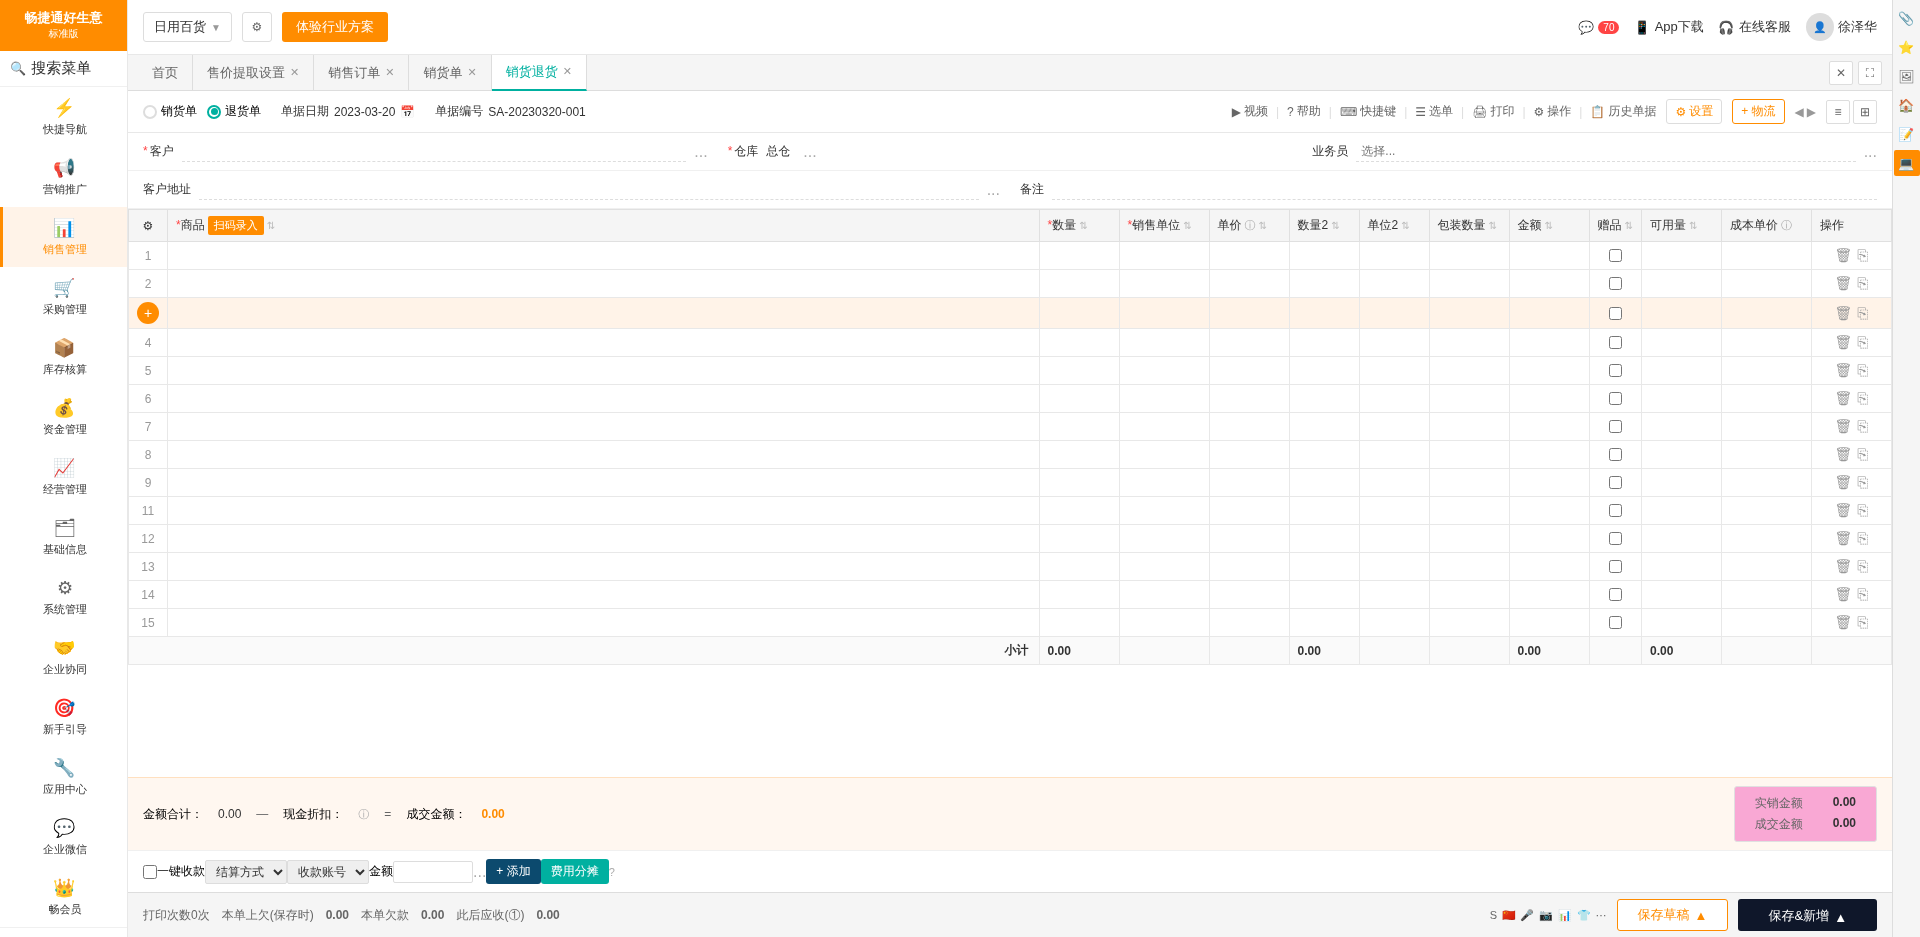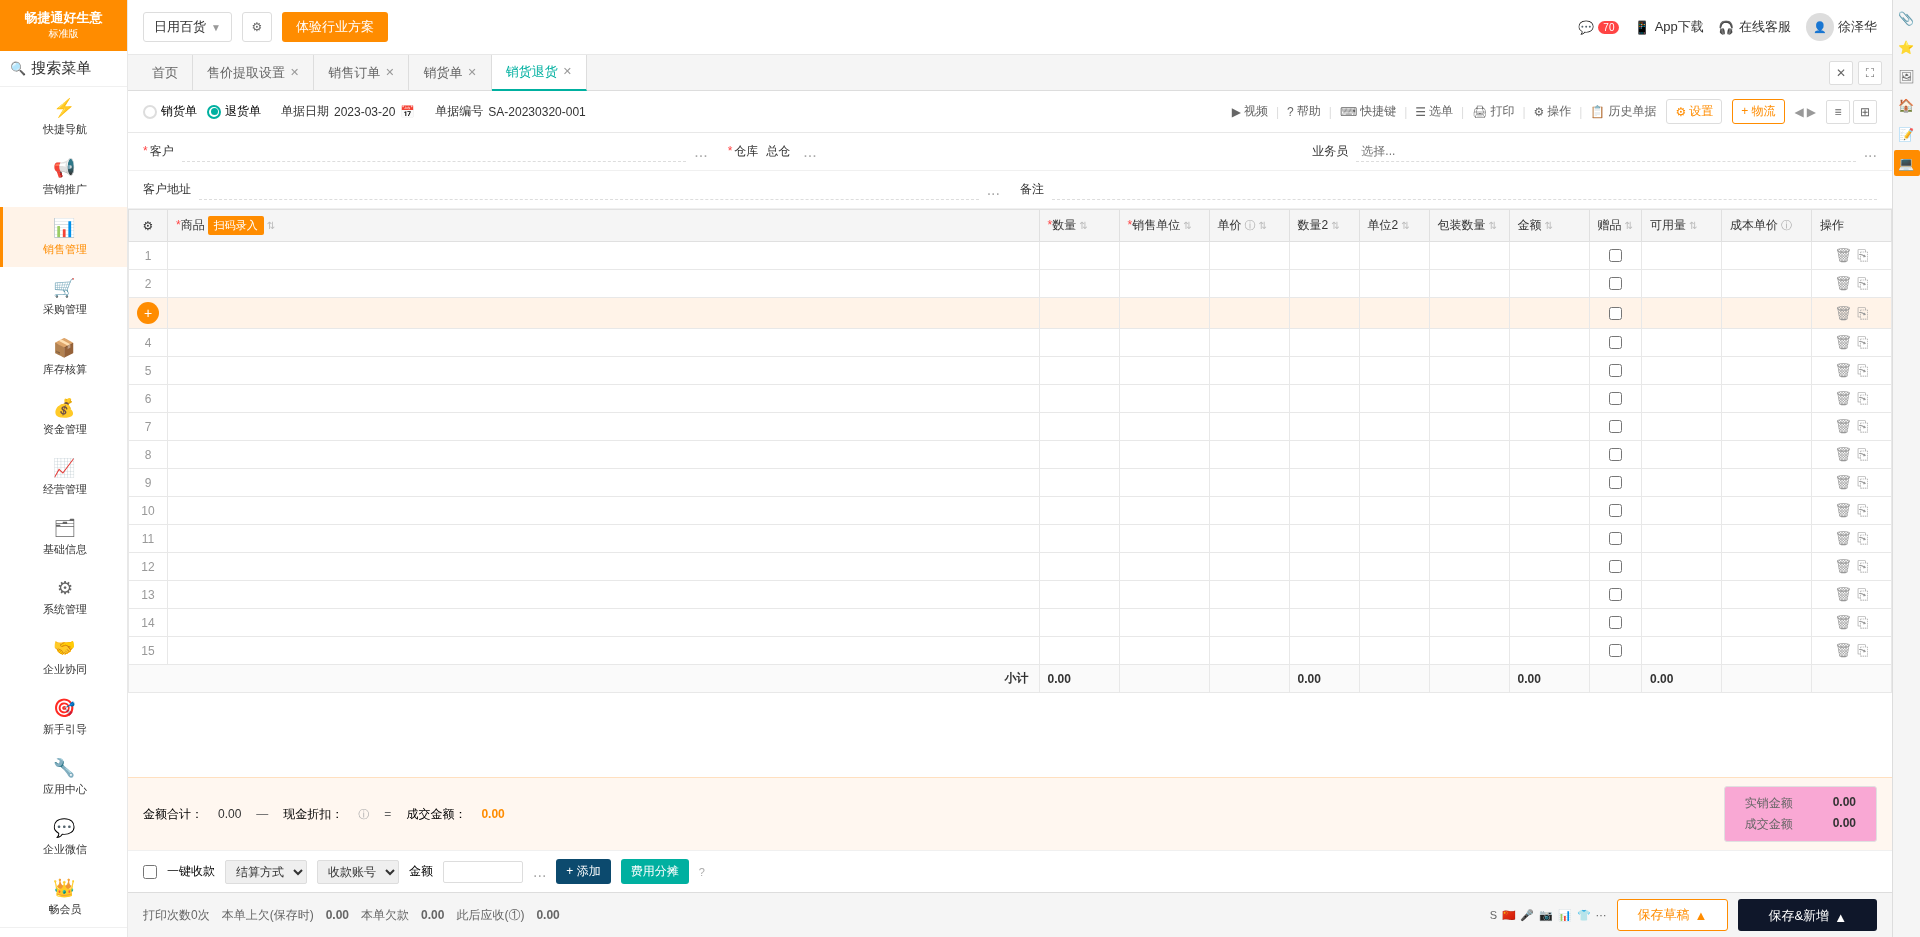--- a/index.html
+++ b/index.html
@@ -94,21 +94,21 @@
     
     .total-row { background: #fafafa; font-weight: bold; }
     .total-row td { color: #333; }
     
     
     .bottom-bar { background: #fff7f0; border-top: 1px solid #ffe0c0; padding: 8px 15px; display: flex; align-items: center; gap: 15px; }
     .minus-icon { color: #666; }
     .equals-icon { color: #666; }
     
     
-    .payment-row { padding: 8px 15px; border-top: 1px solid #f0f0f0; display: flex; align-items: center; gap: 10px; }
+    .payment-row { padding: 8px 15px; border-top: 1px solid #f0f0f0; display: flex; align-items: center; }
     .payment-checkbox { width: 14px; height: 14px; border: 1px solid #ddd; cursor: pointer; }
     .payment-select { border: 1px solid #ddd; padding: 3px 6px; font-size: 12px; border-radius: 2px; color: #333; }
     .add-btn { background: #0c4a6e; color: white; border: none; padding: 4px 10px; border-radius: 3px; cursor: pointer; font-size: 12px; display: flex; align-items: center; gap: 3px; }
     .fee-btn { background: #00b0a0; color: white; border: none; padding: 4px 10px; border-radius: 3px; cursor: pointer; font-size: 12px; }
     
     
     .very-bottom { background: #f5f5f5; border-top: 1px solid #ddd; padding: 6px 15px; display: flex; align-items: center; justify-content: space-between; }
     .bottom-info { display: flex; align-items: center; gap: 12px; font-size: 12px; color: #666; }
     .bottom-btns { display: flex; gap: 10px; }
     .save-draft-btn { background: white; border: 1px solid #ff8c00; color: #ff8c00; padding: 6px 20px; border-radius: 3px; cursor: pointer; font-size: 13px; display: flex; align-items: center; gap: 5px; }
@@ -679,44 +679,20 @@
                 <td></td>
                 <td></td>
                 <td>
                   <div class="col-actions">
                     <span class="col-action-icon">🗑</span>
                     <span class="col-action-icon">⎘</span>
                   </div>
                 </td>
               </tr>
             <tr>
-                <td class="row-num">10</td>
-                <td></td>
-                <td></td>
-                <td></td>
-                <td></td>
-                <td></td>
-                <td></td>
-                <td></td>
-                <td></td>
-                <td>
-                  <div class="checkbox-cell">
-                    <input type="checkbox" style="">
-                  </div>
-                </td>
-                <td></td>
-                <td></td>
-                <td>
-                  <div class="col-actions">
-                    <span class="col-action-icon">🗑</span>
-                    <span class="col-action-icon">⎘</span>
-                  </div>
-                </td>
-              </tr>
-            <tr>
                 <td class="row-num">11</td>
                 <td></td>
                 <td></td>
                 <td></td>
                 <td></td>
                 <td></td>
                 <td></td>
                 <td></td>
                 <td></td>
                 <td>
@@ -856,21 +832,21 @@
         <span class="info-icon">ⓘ</span>
         <span class="equals-icon">=</span>
         <span>成交金额：</span>
         <span style="color:#ff8c00; font-weight:bold;">0.00</span>
 
         <div style="margin-left:auto; background:#f9a8d4; border:1px solid #e0e0e0; padding:8px 20px; border-radius:3px;">
           <div style="display:flex; justify-content:space-between; gap:30px; margin-bottom:4px;">
             <span style="color:#666; font-size:12px;">实销金额</span>
             <span style="color:#333; font-size:12px; font-weight:bold;">0.00</span>
           </div>
-          <div style="display:flex; justify-content:space-between; gap:40px;">
+          <div style="display:flex; justify-content:space-between; gap:30px;">
             <span style="color:#666; font-size:12px;">成交金额</span>
             <span style="color:#333; font-size:12px; font-weight:bold;">0.00</span>
           </div>
         </div>
       </div>
 
       <div class="payment-row">
         <input type="checkbox" class="payment-checkbox" style="">
         <span>一键收款</span>
         <select class="payment-select">

